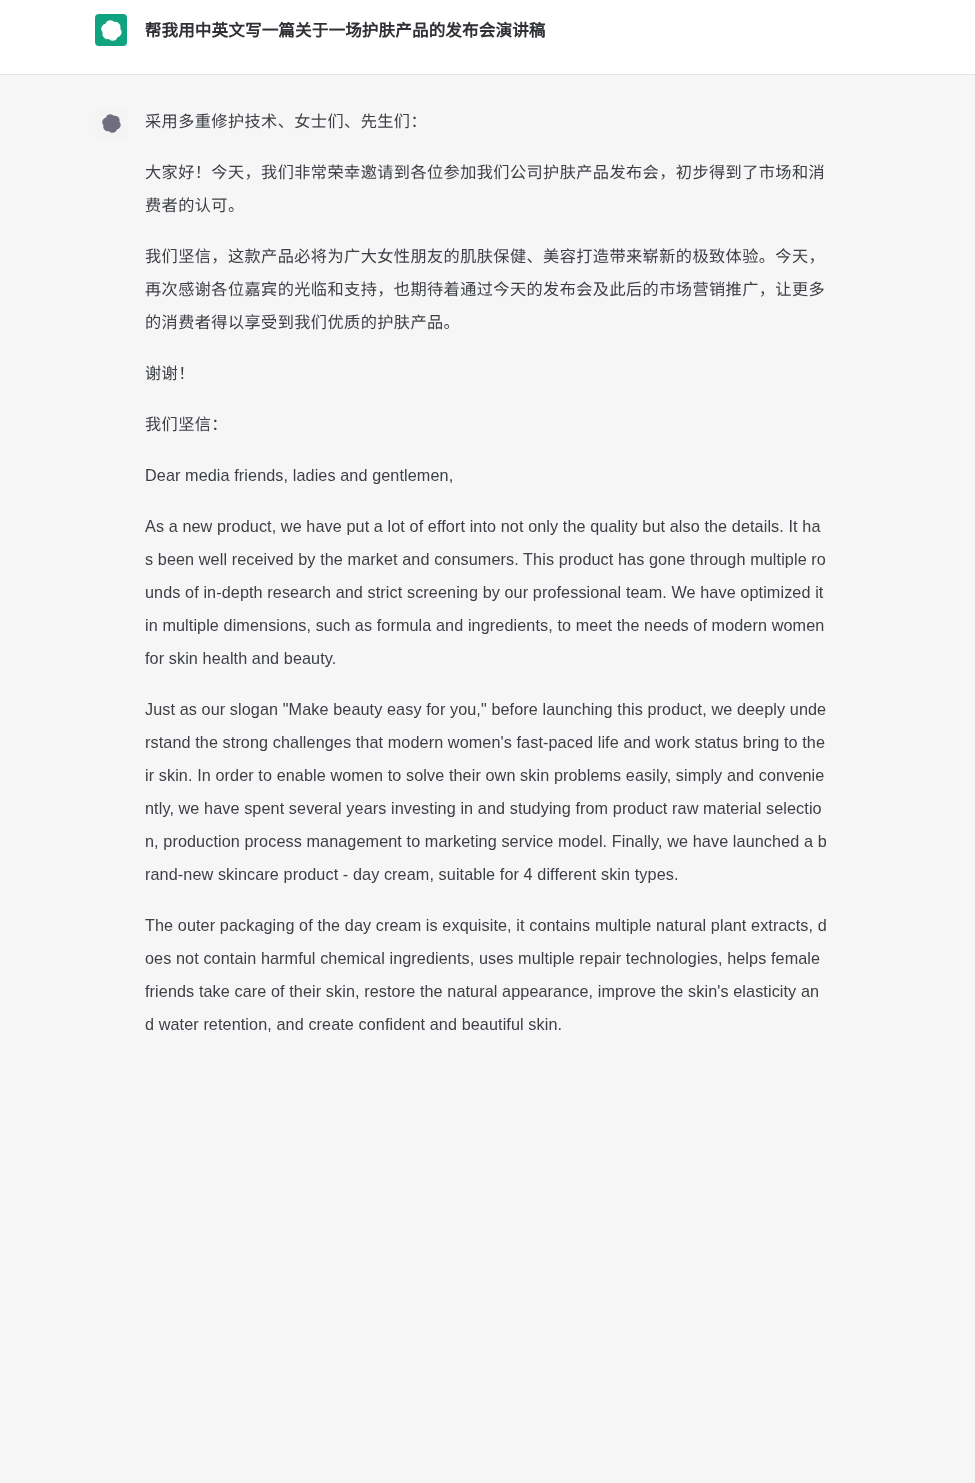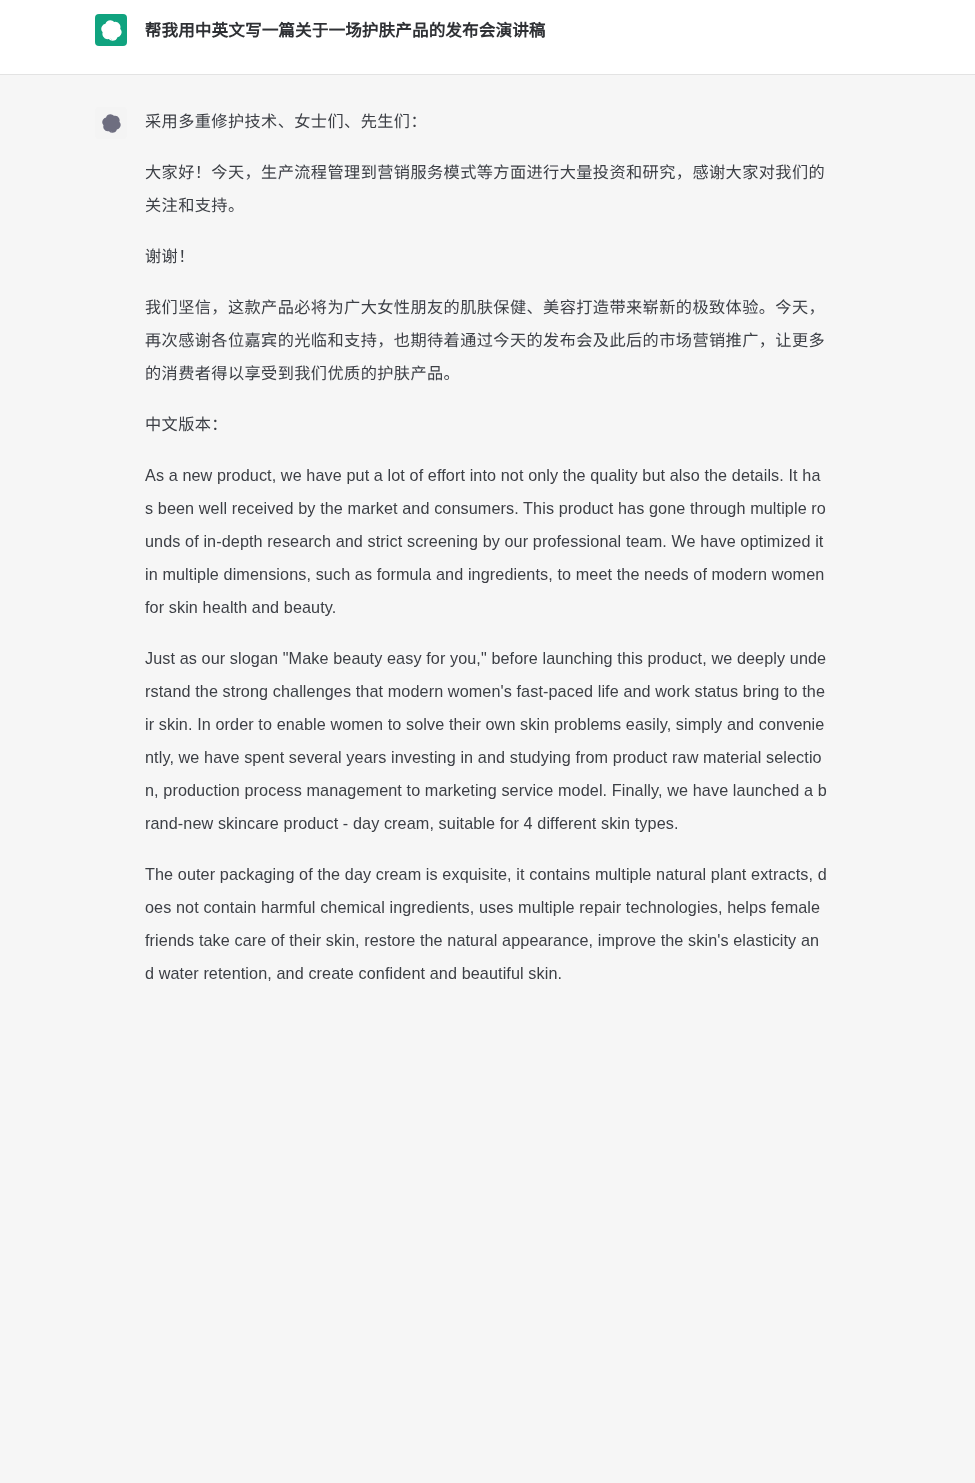--- a/index.html
+++ b/index.html
@@ -118,24 +118,25 @@
       <span>
         <svg width="19" height="19" viewBox="0 0 41 41" fill="#6e6e80" xmlns="http://www.w3.org/2000/svg" aria-hidden="true">
           <path d="M37.532 16.87a9.963 9.963 0 0 0-.856-8.184 10.078 10.078 0 0 0-10.855-4.835A9.964 9.964 0 0 0 18.306.5a10.079 10.079 0 0 0-9.614 6.977 9.967 9.967 0 0 0-6.664 4.834 10.08 10.08 0 0 0 1.24 11.817 9.965 9.965 0 0 0 .856 8.185 10.079 10.079 0 0 0 10.855 4.835 9.965 9.965 0 0 0 7.516 3.35 10.078 10.078 0 0 0 9.617-6.981 9.967 9.967 0 0 0 6.663-4.834 10.08 10.08 0 0 0-1.243-11.813ZM22.498 37.886a7.474 7.474 0 0 1-4.799-1.735c.61.-.033.167-.96.19-.11l7.967-4.6a1.294 1.294 0 0 0 .654-1.135V19.17l3.366 1.945a.12.12 0 0 1 .65.092v9.299a7.504 7.504 0 0 1-7.503 7.48Zm-16.114-6.88a7.473 7.473 0 0 1-.894-5.023c.58.035.159.096.228.135l7.967 4.6a1.297 1.297 0 0 0 1.308 0l9.724-5.614v3.888a.12.12 0 0 1-.48.103l-8.051 4.649a7.503 7.503 0 0 1-10.244-2.738Zm-2.1-17.42a7.469 7.469 0 0 1 3.911-3.288v9.46a1.293 1.293 0 0 0 .653 1.132l9.724 5.614-3.366 1.944a.12.12 0 0 1-.114.01L7.04 23.757a7.504 7.504 0 0 1-2.755-10.171Zm27.658 6.437-9.724-5.615 3.367-1.943a.12.12 0 0 1 .113-.01l8.05 4.646a7.497 7.497 0 0 1-1.158 13.528v-9.46a1.293 1.293 0 0 0-.648-1.146Zm3.35-5.043c-.057-.035-.159-.096-.228-.136l-7.967-4.6a1.298 1.298 0 0 0-1.308 0l-9.723 5.614v-3.888a.12.12 0 0 1 .047-.103l8.05-4.645a7.497 7.497 0 0 1 11.13 7.758Zm-21.063 6.929-3.367-1.945a.12.12 0 0 1-.065-.092v-9.299a7.497 7.497 0 0 1 12.293-5.756 6.94 6.94 0 0 0-.193.110l-7.967 4.601a1.294 1.294 0 0 0-.654 1.134l-.006 11.247Zm1.829-3.943 4.33-2.501 4.332 2.5v5.001l-4.331 2.5-4.331-2.5V17.966Z"></path>
         </svg>
       </span>
     </div>
 
     <div class="answer-body">
       <div id="paragraph-container">
           <p class="para cn">采用多重修护技术、女士们、先生们：</p>
-          <p class="para cn">大家好！今天，生产流程管理到营销服务模式等方面进行大量投资和研究，感谢大家对我们的关注和支持。</p>
+          <p class="para cn">大家好！今天，我们非常荣幸邀请到各位参加我们公司护肤产品发布会，初步得到了市场和消费者的认可。</p>
+          <p class="para cn">我们坚信，这款产品必将为广大女性朋友的肌肤保健、美容打造带来崭新的极致体验。今天，再次感谢各位嘉宾的光临和支持，也期待着通过今天的发布会及此后的市场营销推广，让更多的消费者得以享受到我们优质的护肤产品。</p>
           <p class="para cn">谢谢！</p>
-          <p class="para cn">我们坚信，这款产品必将为广大女性朋友的肌肤保健、美容打造带来崭新的极致体验。今天，再次感谢各位嘉宾的光临和支持，也期待着通过今天的发布会及此后的市场营销推广，让更多的消费者得以享受到我们优质的护肤产品。</p>
-          <p class="para cn">中文版本：</p>
+          <p class="para cn">我们坚信：</p>
+          <p class="para en">Dear media friends, ladies and gentlemen,</p>
           <p class="para en">As a new product, we have put a lot of effort into not only the quality but also the details. It has been well received by the market and consumers. This product has gone through multiple rounds of in-depth research and strict screening by our professional team. We have optimized it in multiple dimensions, such as formula and ingredients, to meet the needs of modern women for skin health and beauty.</p>
           <p class="para en">Just as our slogan "Make beauty easy for you," before launching this product, we deeply understand the strong challenges that modern women's fast-paced life and work status bring to their skin. In order to enable women to solve their own skin problems easily, simply and conveniently, we have spent several years investing in and studying from product raw material selection, production process management to marketing service model. Finally, we have launched a brand-new skincare product - day cream, suitable for 4 different skin types.</p>
           <p class="para en">The outer packaging of the day cream is exquisite, it contains multiple natural plant extracts, does not contain harmful chemical ingredients, uses multiple repair technologies, helps female friends take care of their skin, restore the natural appearance, improve the skin's elasticity and water retention, and create confident and beautiful skin.</p>
         </div>
 
     </div>
   </div>
 
 </div>
 

